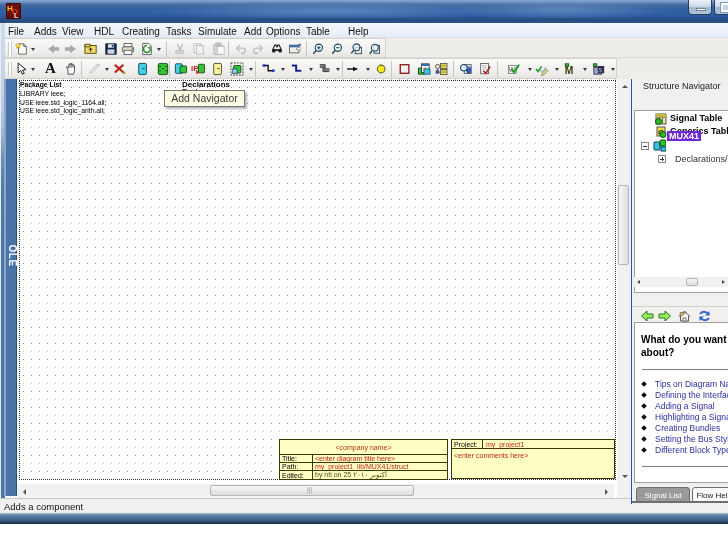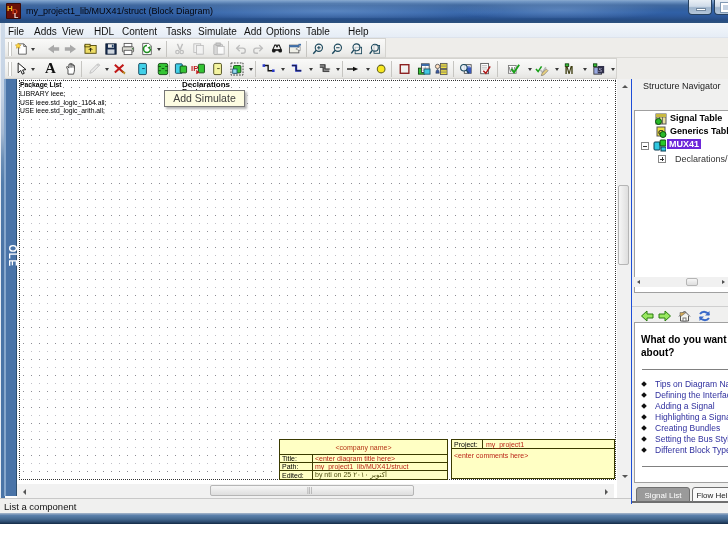--- a/index.html
+++ b/index.html
@@ -76,35 +76,34 @@
   <div id="titlebar">
     <div class="abs" style="left:120px;top:4px;width:420px;height:14px;background:radial-gradient(ellipse 60% 100% at 50% 50%,rgba(130,170,220,.5),rgba(130,170,220,0) 70%)"></div>
     <div class="abs" style="left:430px;top:2px;width:260px;height:16px;background:radial-gradient(ellipse 60% 90% at 50% 50%,rgba(150,185,228,.4),rgba(150,185,228,0) 70%)"></div>
     <svg class="abs" style="left:6px;top:3px" width="16" height="16" viewBox="0 0 16 16">
       <rect x="0" y="0" width="15" height="16" rx="1" fill="#3a0a06"></rect>
       <rect x="1" y="1" width="13" height="14" fill="#6a1008"></rect>
       <text x="1" y="8" font-size="8" font-weight="bold" fill="#f0c020" font-family="Liberation Sans">H</text>
       <text x="6" y="11" font-size="8" font-weight="bold" fill="#d84018" font-family="Liberation Sans">D</text>
       <text x="8" y="15" font-size="7" font-weight="bold" fill="#f0e8e0" font-family="Liberation Sans">L</text>
     </svg>
-    <div id="titletext">my_project1_lib/MUX41/struct (Block Diagram)</div>
     <div id="btnmin" class="capbtn">
       <div class="abs" style="left:7px;top:8px;width:10px;height:3px;background:#fff;border:1px solid #7288a0"></div>
     </div>
     <div id="btnmax" class="capbtn">
       <div class="abs" style="left:6px;top:3px;width:10px;height:9px;border:2px solid #fff;outline:1px solid #8099b3;background:#c4d2e2"></div>
     </div>
   </div>
 
   <div id="menubar">
     <div class="mi" style="left:8px">File</div>
     <div class="mi" style="left:34px">Adds</div>
     <div class="mi" style="left:62px">View</div>
     <div class="mi" style="left:94px">HDL</div>
-    <div class="mi" style="left:122px">Content</div>
+    <div class="mi" style="left:122px">Creating</div>
     <div class="mi" style="left:166px">Tasks</div>
     <div class="mi" style="left:198px">Simulate</div>
     <div class="mi" style="left:244px">Add</div>
     <div class="mi" style="left:266px">Options</div>
     <div class="mi" style="left:306px">Table</div>
     <div class="mi" style="left:348px">Help</div>
   </div>
 
   <div id="tooldock">
     <div id="trowfill"></div>
@@ -346,21 +345,21 @@
   </div>
 
   <div id="canvas">
     <div id="pageborder"></div>
     <div class="ctext" style="left:3px;top:2px;font-weight:bold">Package List</div>
     <div class="ctext" style="left:3px;top:11px">LIBRARY ieee;</div>
     <div class="ctext" style="left:3px;top:19.5px">USE ieee.std_logic_1164.all;</div>
     <div class="ctext" style="left:3px;top:28px">USE ieee.std_logic_arith.all;</div>
     <div class="ctext" style="left:165px;top:1px;font-weight:bold;font-size:8px">Declarations</div>
     <div class="ctext" style="left:165px;top:7.5px;font-weight:bold;font-size:8px">Ports</div>
-    <div id="tip">Add Simulate</div>
+    <div id="tip">Add Navigator</div>
 
     <table class="tb" style="left:262px;top:360px;width:169px">
       <tbody>
         <tr style="height:15px">
           <td colspan="2" style="text-align:center;color:#b43214">&lt;company name&gt;</td>
         </tr>
       <tr>
           <td style="width:33px">Title:</td>
           <td class="red">&lt;enter diagram title here&gt;</td>
         </tr>
@@ -411,21 +410,21 @@
       </svg>
       <div class="tn" style="left:35px;top:15px">Generics Table</div>
       <div class="abs" style="left:6px;top:31px;width:8px;height:8px;border:1px solid #888;background:#fff">
         <div class="abs" style="left:1px;top:2.5px;width:4px;height:1px;background:#333"></div>
       </div>
       <svg class="abs" style="left:18px;top:28px" width="13" height="13">
         <rect x="1" y="3" width="6" height="8" rx="1" fill="#30c8e0" stroke="#0a3a50"></rect>
         <rect x="7" y="1" width="6" height="6" rx="1" fill="#28c828" stroke="#0c400c"></rect>
         <rect x="8" y="8" width="5" height="4" fill="#30c8e0" stroke="#0a3a50"></rect>
       </svg>
-      <div class="tn" style="left:32px;top:28px;background:#6d28d9;color:#fff;padding:0 2px">MUX41</div>
+      <div class="tn" style="left:32px;top:20px;background:#6d28d9;color:#fff;padding:0 2px">MUX41</div>
       <div class="abs" style="left:23px;top:44px;width:8px;height:8px;border:1px solid #888;background:#fff">
         <div class="abs" style="left:1px;top:2.5px;width:4px;height:1px;background:#333"></div>
         <div class="abs" style="left:2.5px;top:1px;width:1px;height:4px;background:#333"></div>
       </div>
       <div class="tn" style="left:40px;top:43px;font-weight:normal;color:#333">Declarations/St</div>
     </div>
     <div id="treesb" class="sbtrack">
       <div class="sbarr" style="left:3px;top:3px;border-top:2.5px solid transparent;border-bottom:2.5px solid transparent;border-right:3px solid #505050"></div>
       <div class="hthumb" style="left:52px;width:12px;height:8px"></div>
       <div class="sbarr" style="right:3px;top:3px;border-top:2.5px solid transparent;border-bottom:2.5px solid transparent;border-left:3px solid #505050"></div>
@@ -468,14 +467,14 @@
       <div class="bullet" style="left:7px;top:125px"></div>
       <div class="link" style="left:20px;top:122px">Different Block Types</div>
       <div style="position:absolute;left:7px;top:143px;width:120px;height:1px;background:#808080"></div>
     </div>
     <div class="abs" style="left:0px;top:422px;width:97px;height:2px;background:#6e6e6e"></div>
     <div class="abs" style="left:4px;top:408px;width:54px;height:15px;background:#9a9a9a;border:1px solid #707070;border-radius:3px 3px 0 0;color:#fff;font-size:8px;text-align:center;padding-top:3px">Signal List</div>
     <div class="abs" style="left:60px;top:408px;width:40px;height:15px;background:#fafafa;border:1px solid #707070;border-radius:3px 3px 0 0;color:#222;font-size:8px;text-align:center;padding-top:3px">Flow Hel</div>
   </div>
 
   <div class="abs" style="left:633px;top:79px;width:1px;height:424px;background:#9a9a9a"></div>
-  <div id="statusbar">List a component</div>
+  <div id="statusbar">Adds a component</div>
   <div id="framebot"></div>
 
 </body></html>

